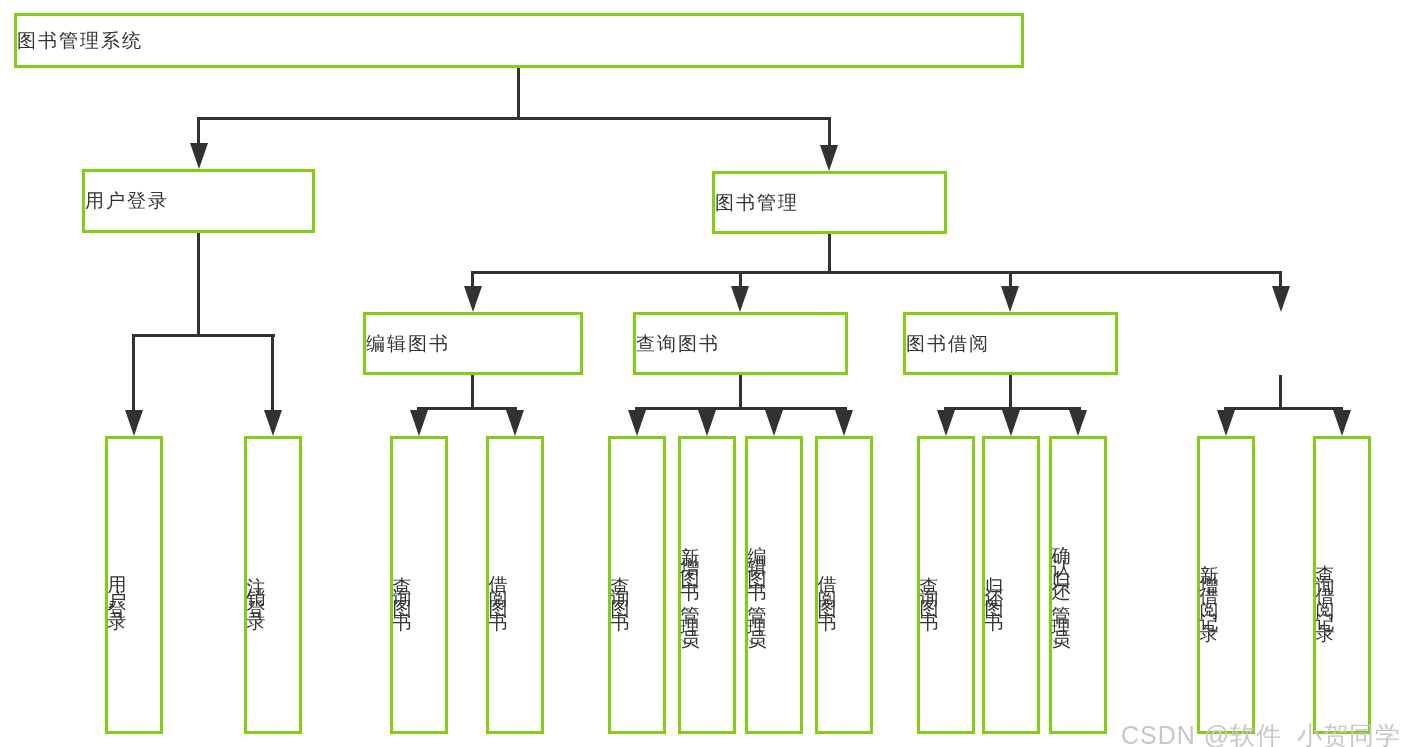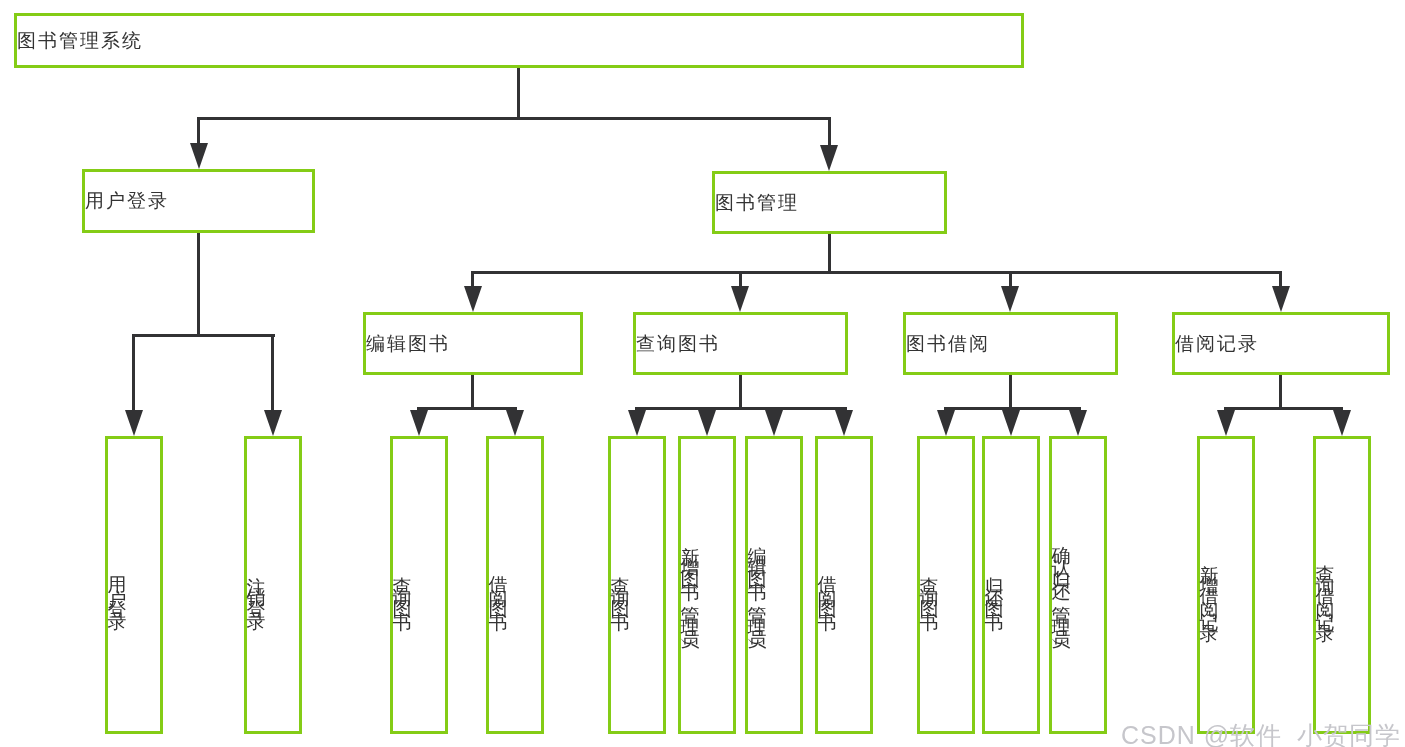--- a/index.html
+++ b/index.html
@@ -92,23 +92,20 @@
 
   <div class="box" style="left:363px;top:312px;width:220px;height:63px;">
     <span>编辑图书</span>
   </div>
   <div class="box" style="left:633px;top:312px;width:215px;height:63px;">
     <span>查询图书</span>
   </div>
   <div class="box" style="left:903px;top:312px;width:215px;height:63px;">
     <span>图书借阅</span>
   </div>
-  <div class="box" style="left:1172px;top:312px;width:218px;height:63px;">
-    <span>借阅记录</span>
-  </div>
 
   <div class="vl" style="left:471px;top:375px;height:35px;"></div>
   <div class="hl" style="left:417px;top:407px;width:100px;"></div>
   <div class="vl" style="left:417px;top:407px;height:7px;"></div>
   <div class="arr" style="left:410px;top:410px;"></div>
   <div class="vl" style="left:513px;top:407px;height:7px;"></div>
   <div class="arr" style="left:506px;top:410px;"></div>
 
   <div class="vl" style="left:739px;top:375px;height:35px;"></div>
   <div class="hl" style="left:635px;top:407px;width:212px;"></div>

